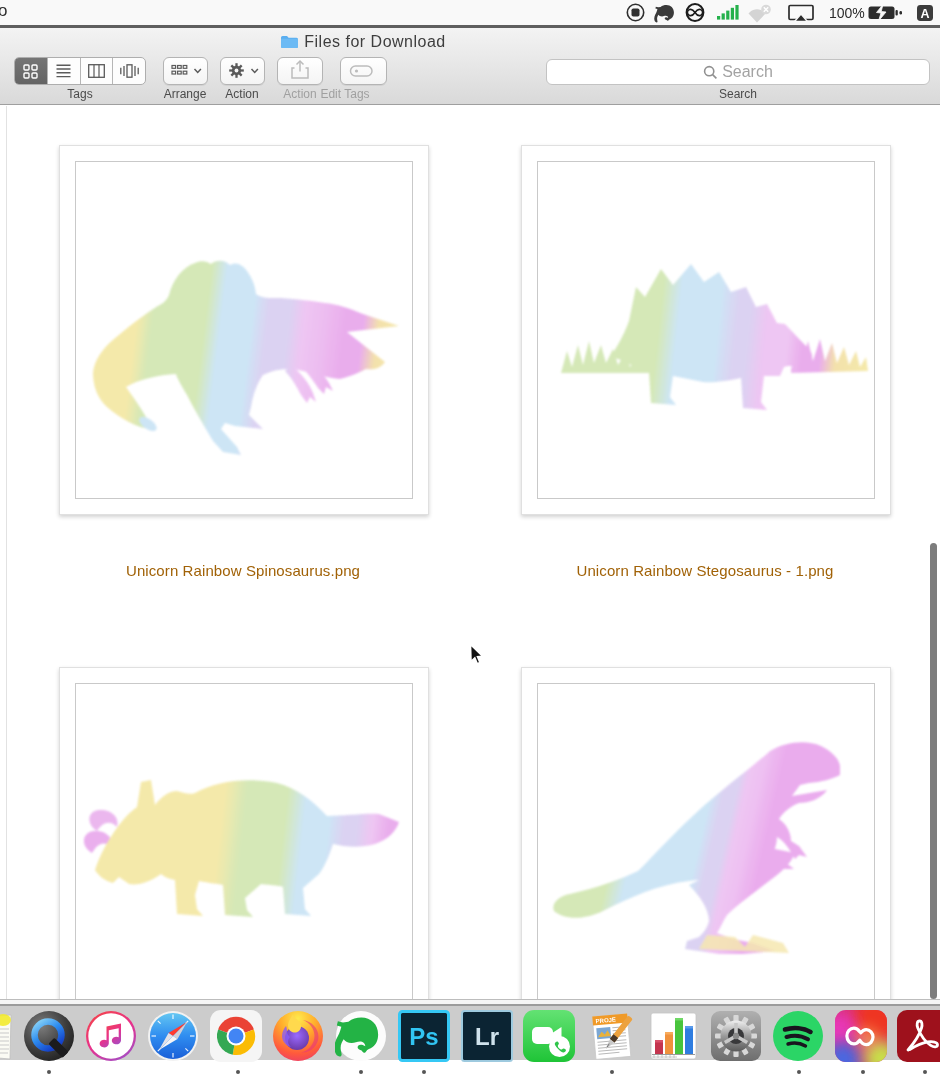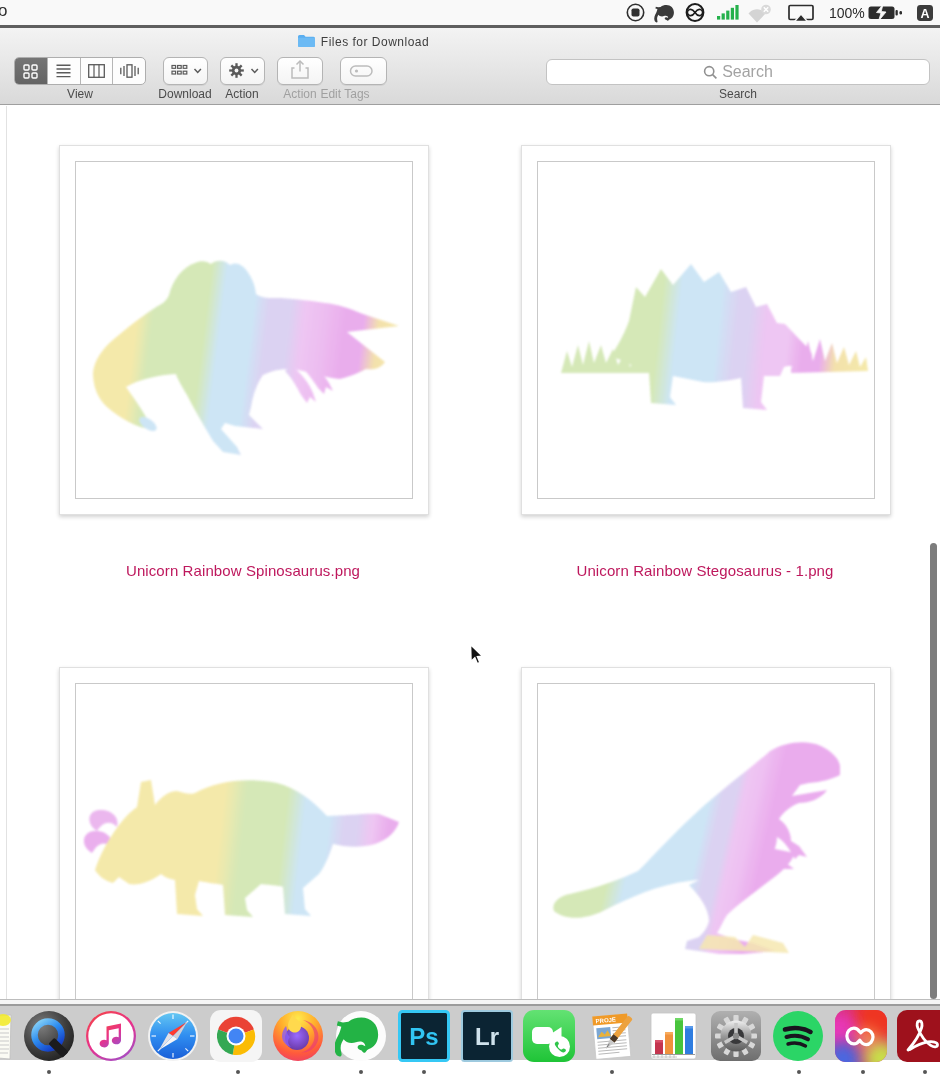--- a/index.html
+++ b/index.html
@@ -9,21 +9,21 @@
   #stage { position:relative; width:940px; height:1080px; }
 
   
   #menubar { position:absolute; left:0; top:0; width:940px; height:25px; background:#f9f9f9; }
   #menuline { position:absolute; left:0; top:25px; width:940px; height:3px; background:#5f5f5f; }
 
   
   #toolbar { position:absolute; left:0; top:28px; width:940px; height:77px;
     background:linear-gradient(#f3f3f3, #e9e9e9 40%, #d9d9d9); border-bottom:1px solid #9f9f9f; }
   #wintitle { position:absolute; left:3px; top:5px; width:720px; text-align:center;
-    font-size:12px; letter-spacing:0.5px; color:#3e3e3e; }
+    font-size:16px; letter-spacing:0.5px; color:#3e3e3e; }
   .tlabel { position:absolute; top:59px; font-size:12px; color:#4b4b4b; text-align:center; }
   .tlabel.dim { color:#a0a0a0; }
   .tbtn { position:absolute; top:29px; height:28px; background:linear-gradient(#ffffff,#f4f4f4);
     border:1px solid #b4b4b4; border-radius:6px; box-shadow:0 1px 0 rgba(0,0,0,0.06); }
 
   
   #seg { position:absolute; left:14px; top:29px; width:132px; height:28px;
     border:1px solid #aeaeae; border-radius:5px; background:#fdfdfd; display:flex; overflow:hidden; }
   #seg .s { flex:1; border-right:1px solid #b6b6b6; display:flex; align-items:center; justify-content:center; }
   #seg .s:last-child { border-right:none; }
@@ -35,21 +35,21 @@
     color:#a3a3a3; font-size:16px; }
 
   
   #content { position:absolute; left:0; top:106px; width:940px; height:898px; background:#fff; }
   #winedge { position:absolute; left:6px; top:106px; width:1px; height:898px; background:#e2e2e2; }
 
   .card { position:absolute; width:370px; height:370px; background:#fff;
     border:1px solid #e0e0e0; box-shadow:0 2px 4px rgba(0,0,0,0.18); }
   .card .keyline { position:absolute; left:15px; top:15px; right:15px; bottom:15px;
     border:1px solid #c9c9c9; }
-  .fname { position:absolute; width:370px; text-align:center; font-size:15px; letter-spacing:0.1px; color:#be185d; }
+  .fname { position:absolute; width:370px; text-align:center; font-size:15px; letter-spacing:0.1px; color:#a16207; }
 
   
   #sbar { position:absolute; left:930px; top:543px; width:7px; height:456px; border-radius:4px; background:#7d7d7d; }
 
   
   #dock { position:absolute; left:0; top:1004px; width:940px; height:56px; background:#cccccc;
     border-top:2px solid #9b9b9b; z-index:10; }
   .dicon { position:absolute; top:4px; width:52px; height:52px; }
   .dot { position:absolute; top:64px; width:4px; height:4px; border-radius:50%; background:#555; }
 </style>
@@ -195,22 +195,22 @@
         <circle cx="15.5" cy="13" r="1.6" fill="#bcbcbc"></circle>
       </svg>
     </div>
     <div id="search">
       <svg width="15" height="15" viewBox="0 0 15 15" style="margin-right:4px;">
         <circle cx="6.2" cy="6.2" r="4.6" fill="none" stroke="#909090" stroke-width="1.6"></circle>
         <line x1="9.6" y1="9.6" x2="13.4" y2="13.4" stroke="#909090" stroke-width="1.6"></line>
       </svg>
       <span>Search</span>
     </div>
-    <div class="tlabel" style="left:40px; width:80px;">View</div>
-    <div class="tlabel" style="left:145px; width:80px;">Download</div>
+    <div class="tlabel" style="left:40px; width:80px;">Tags</div>
+    <div class="tlabel" style="left:145px; width:80px;">Arrange</div>
     <div class="tlabel" style="left:202px; width:80px;">Action</div>
     <div class="tlabel dim" style="left:260px; width:80px;">Action</div>
     <div class="tlabel dim" style="left:305px; width:80px;">Edit Tags</div>
     <div class="tlabel" style="left:698px; width:80px;">Search</div>
   </div>
 
   <div id="content"></div>
   <div id="winedge"></div>
 
   <div class="card" style="left:59px; top:145px;">

